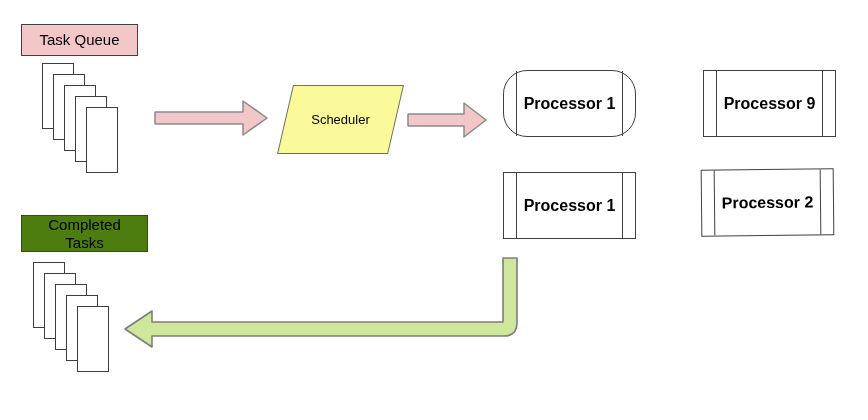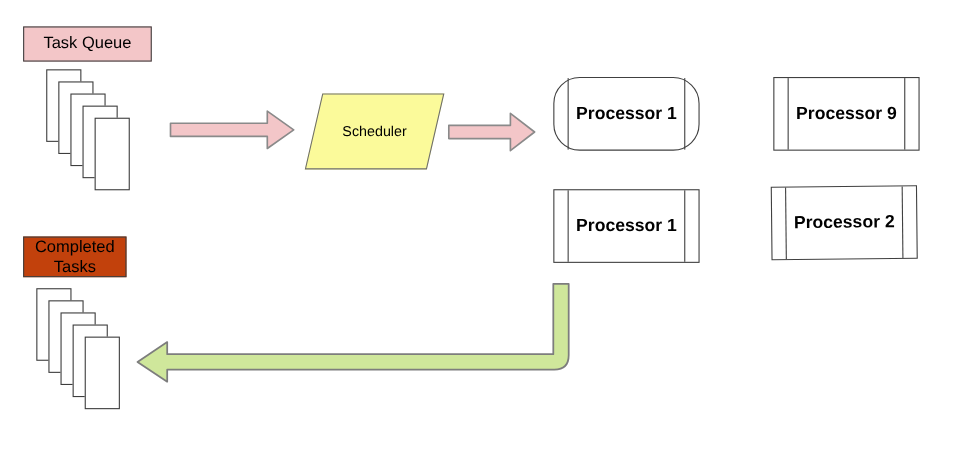--- a/index.html
+++ b/index.html
@@ -26,21 +26,21 @@
     display: flex;
     align-items: center;
     justify-content: center;
     text-align: center;
     font-weight: 400;
     font-size: 15px;
     line-height: 1.2;
     box-sizing: border-box;
   }
   .task-queue-box  { left: 21px; top: 24px;  width: 117px; height: 32px; background: #f3c6c8; }
-  .completed-box   { left: 21px; top: 215px; width: 94px; height: 37px; background: #c2410c; padding: 0 6px; }
+  .completed-box   { left: 21px; top: 215px; width: 127px; height: 37px; background: #4d7c0f; padding: 0 6px; }
 
   .stack { position: absolute; }
   .stack-queue     { left: 42px; top: 63px; }
   .stack-completed { left: 33px; top: 262px; }
   .card {
     position: absolute;
     width: 32px; height: 66px;
     background: #ffffff;
     border: 1.5px solid #3d3d3d;
     box-sizing: border-box;

